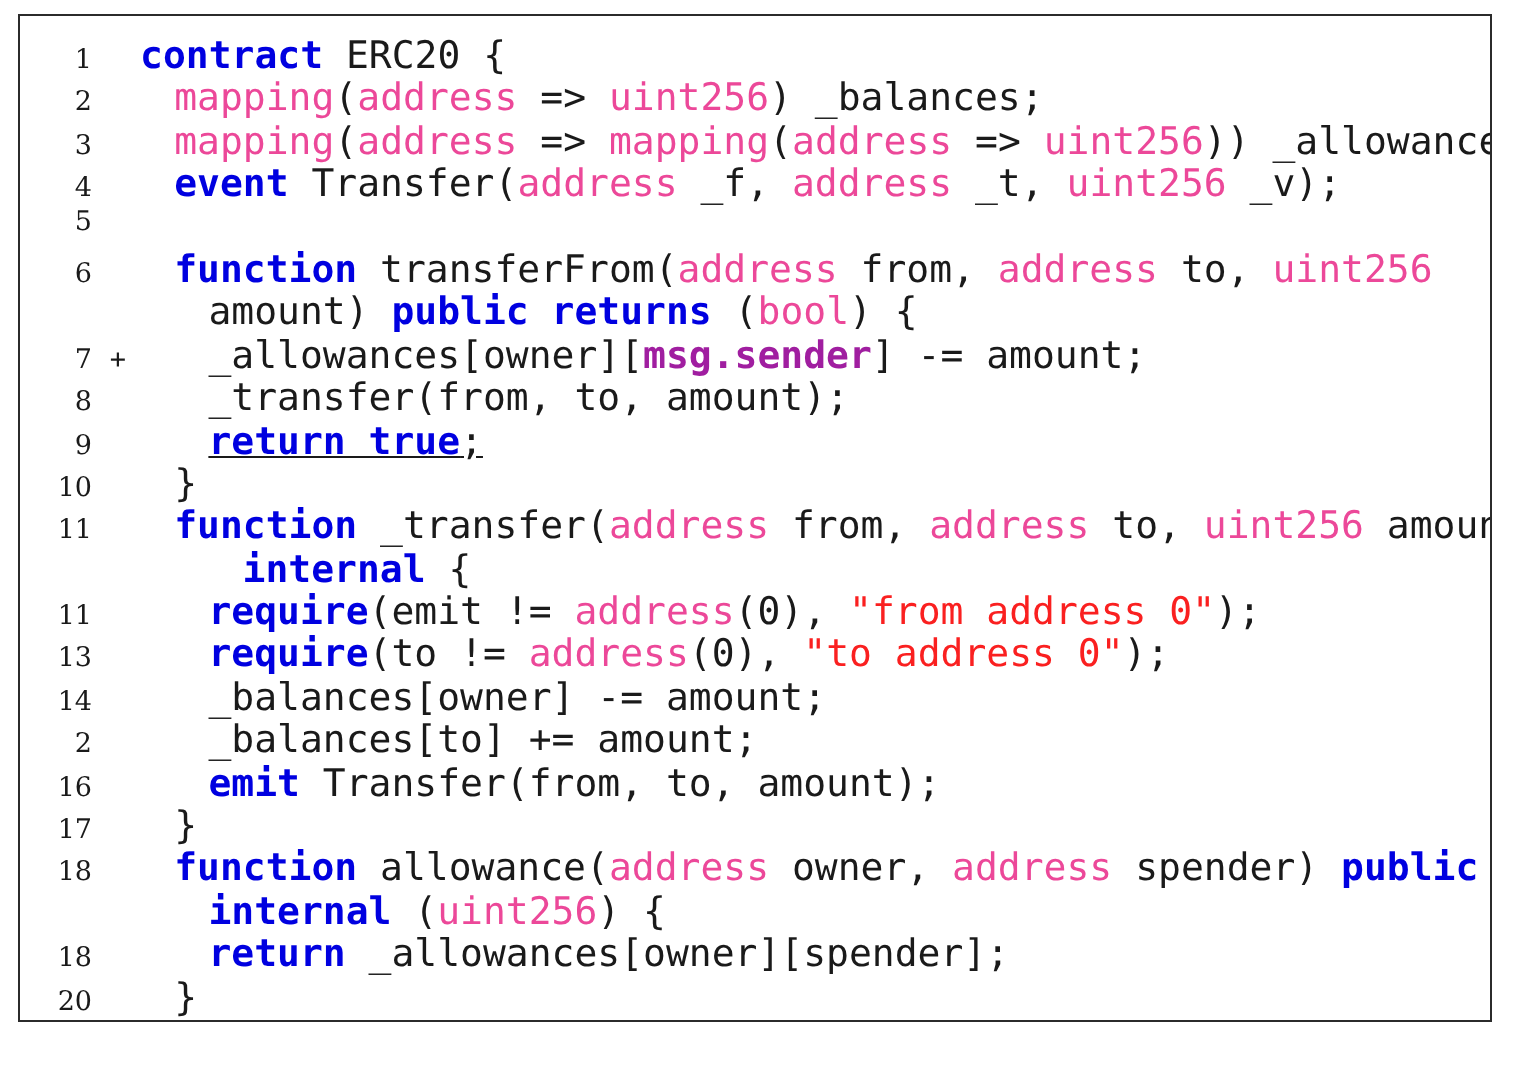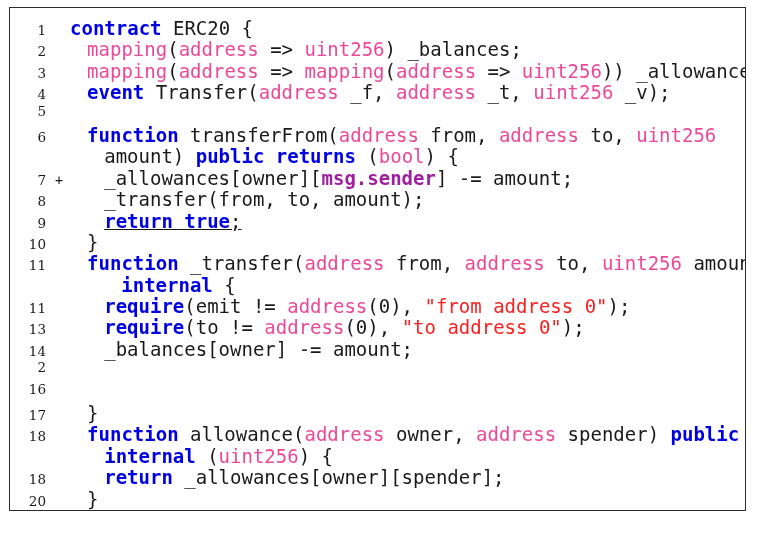--- a/index.html
+++ b/index.html
@@ -86,22 +86,22 @@
       <div class="code-line"><span class="gutter-num"></span><span class="gutter-mark"></span><span class="code-text" style="padding-left: 34.2px;"><span class="tok-plain">amount) </span><span class="tok-kw">public returns</span><span class="tok-plain"> (</span><span class="tok-type">bool</span><span class="tok-plain">) {</span></span></div>
       <div class="code-line"><span class="gutter-num">7</span><span class="gutter-mark">+</span><span class="code-text" style="padding-left: 34.2px;"><span class="tok-plain">_allowances[owner][</span><span class="tok-mem">msg.sender</span><span class="tok-plain">] -= amount;</span></span></div>
       <div class="code-line"><span class="gutter-num">8</span><span class="gutter-mark"></span><span class="code-text" style="padding-left: 34.2px;"><span class="tok-plain">_transfer(from, to, amount);</span></span></div>
       <div class="code-line"><span class="gutter-num">9</span><span class="gutter-mark"></span><span class="code-text" style="padding-left: 34.2px; text-decoration: underline;"><span class="tok-kw">return true</span><span class="tok-plain">;</span></span></div>
       <div class="code-line"><span class="gutter-num">10</span><span class="gutter-mark"></span><span class="code-text" style="padding-left: 17.1px;"><span class="tok-plain">}</span></span></div>
       <div class="code-line"><span class="gutter-num">11</span><span class="gutter-mark"></span><span class="code-text" style="padding-left: 17.1px;"><span class="tok-kw">function</span><span class="tok-plain"> _transfer(</span><span class="tok-type">address</span><span class="tok-plain"> from, </span><span class="tok-type">address</span><span class="tok-plain"> to, </span><span class="tok-type">uint256</span><span class="tok-plain"> amount)</span></span></div>
       <div class="code-line"><span class="gutter-num"></span><span class="gutter-mark"></span><span class="code-text" style="padding-left: 51.3px;"><span class="tok-kw">internal</span><span class="tok-plain"> {</span></span></div>
       <div class="code-line"><span class="gutter-num">11</span><span class="gutter-mark"></span><span class="code-text" style="padding-left: 34.2px;"><span class="tok-kw">require</span><span class="tok-plain">(emit != </span><span class="tok-type">address</span><span class="tok-plain">(0), </span><span class="tok-str">"from address 0"</span><span class="tok-plain">);</span></span></div>
       <div class="code-line"><span class="gutter-num">13</span><span class="gutter-mark"></span><span class="code-text" style="padding-left: 34.2px;"><span class="tok-kw">require</span><span class="tok-plain">(to != </span><span class="tok-type">address</span><span class="tok-plain">(0), </span><span class="tok-str">"to address 0"</span><span class="tok-plain">);</span></span></div>
       <div class="code-line"><span class="gutter-num">14</span><span class="gutter-mark"></span><span class="code-text" style="padding-left: 34.2px;"><span class="tok-plain">_balances[owner] -= amount;</span></span></div>
-      <div class="code-line"><span class="gutter-num">2</span><span class="gutter-mark"></span></div>
-      <div class="code-line"><span class="gutter-num">16</span><span class="gutter-mark"></span></div>
+      <div class="code-line"><span class="gutter-num">2</span><span class="gutter-mark"></span><span class="code-text" style="padding-left: 34.2px;"><span class="tok-plain">_balances[to] += amount;</span></span></div>
+      <div class="code-line"><span class="gutter-num">16</span><span class="gutter-mark"></span><span class="code-text" style="padding-left: 34.2px;"><span class="tok-kw">emit</span><span class="tok-plain"> Transfer(from, to, amount);</span></span></div>
       <div class="code-line"><span class="gutter-num">17</span><span class="gutter-mark"></span><span class="code-text" style="padding-left: 17.1px;"><span class="tok-plain">}</span></span></div>
       <div class="code-line"><span class="gutter-num">18</span><span class="gutter-mark"></span><span class="code-text" style="padding-left: 17.1px;"><span class="tok-kw">function</span><span class="tok-plain"> allowance(</span><span class="tok-type">address</span><span class="tok-plain"> owner, </span><span class="tok-type">address</span><span class="tok-plain"> spender) </span><span class="tok-kw">public</span></span></div>
       <div class="code-line"><span class="gutter-num"></span><span class="gutter-mark"></span><span class="code-text" style="padding-left: 34.2px;"><span class="tok-kw">internal</span><span class="tok-plain"> (</span><span class="tok-type">uint256</span><span class="tok-plain">) {</span></span></div>
       <div class="code-line"><span class="gutter-num">18</span><span class="gutter-mark"></span><span class="code-text" style="padding-left: 34.2px;"><span class="tok-kw">return</span><span class="tok-plain"> _allowances[owner][spender];</span></span></div>
       <div class="code-line"><span class="gutter-num">20</span><span class="gutter-mark"></span><span class="code-text" style="padding-left: 17.1px;"><span class="tok-plain">}</span></span></div>
       <div class="code-line"><span class="gutter-num">21</span><span class="gutter-mark"></span><span class="code-text" style="padding-left: 0px;"><span class="tok-plain">}</span></span></div>
     </div>
 </div>
 
 </body></html>

